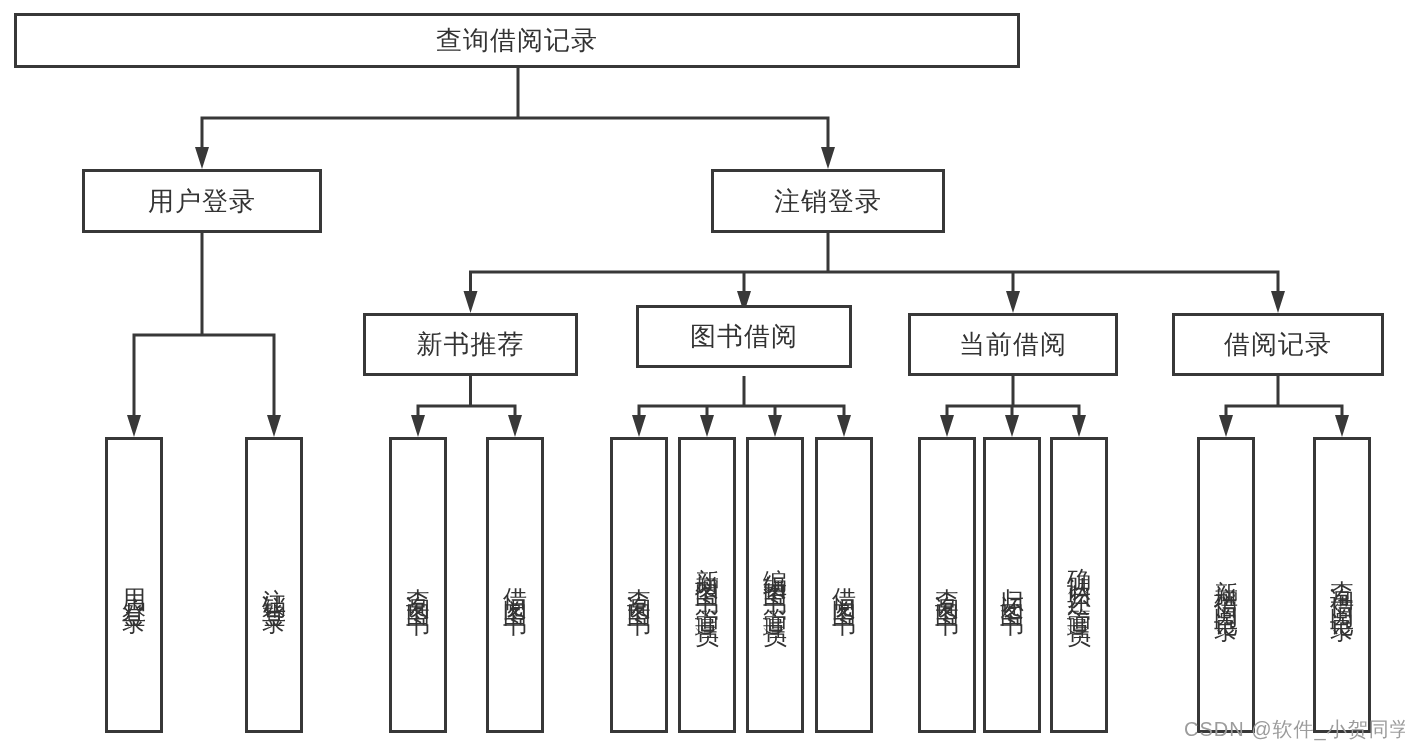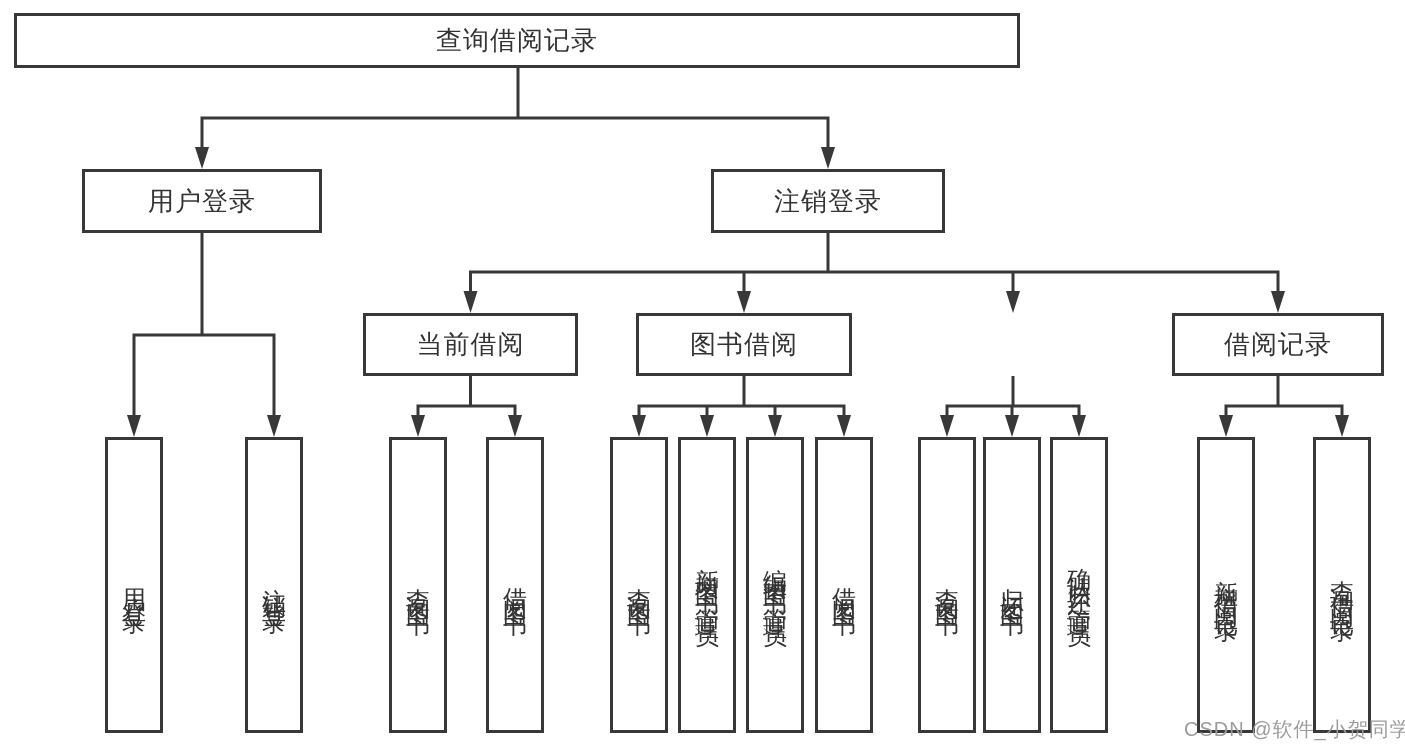--- a/index.html
+++ b/index.html
@@ -70,22 +70,23 @@
       M1072 415 h14 L1079 437 Z
       M1219 415 h14 L1226 437 Z
       M1335 415 h14 L1342 437 Z"></path>
   </svg>
 
   <div class="box hbox" style="left:14px;top:13px;width:1006px;height:55px">查询借阅记录</div>
 
   <div class="box hbox" style="left:82px;top:169px;width:240px;height:64px">用户登录</div>
   <div class="box hbox" style="left:711px;top:169px;width:234px;height:64px">注销登录</div>
 
-  <div class="box hbox" style="left:363px;top:313px;width:215px;height:63px">当前借阅</div>
-  <div class="box hbox" style="left:636px;top:313px;width:216px;height:63px">图书借阅</div>
+  <div class="box hbox" style="left:363px;top:313px;width:215px;height:63px">新书推荐</div>
+  <div class="box hbox" style="left:636px;top:305px;width:216px;height:63px">图书借阅</div>
+  <div class="box hbox" style="left:908px;top:313px;width:210px;height:63px">当前借阅</div>
   <div class="box hbox" style="left:1172px;top:313px;width:212px;height:63px">借阅记录</div>
 
   <div class="box vbox" style="left:105px;top:437px;width:58px;height:296px">用户登录</div>
   <div class="box vbox" style="left:245px;top:437px;width:58px;height:296px">注销登录</div>
 
   <div class="box vbox" style="left:389px;top:437px;width:58px;height:296px">查询图书</div>
   <div class="box vbox" style="left:486px;top:437px;width:58px;height:296px">借阅图书</div>
 
   <div class="box vbox" style="left:610px;top:437px;width:58px;height:296px">查询图书</div>
   <div class="box vbox" style="left:678px;top:437px;width:58px;height:296px">新增图书（管理员）</div>

